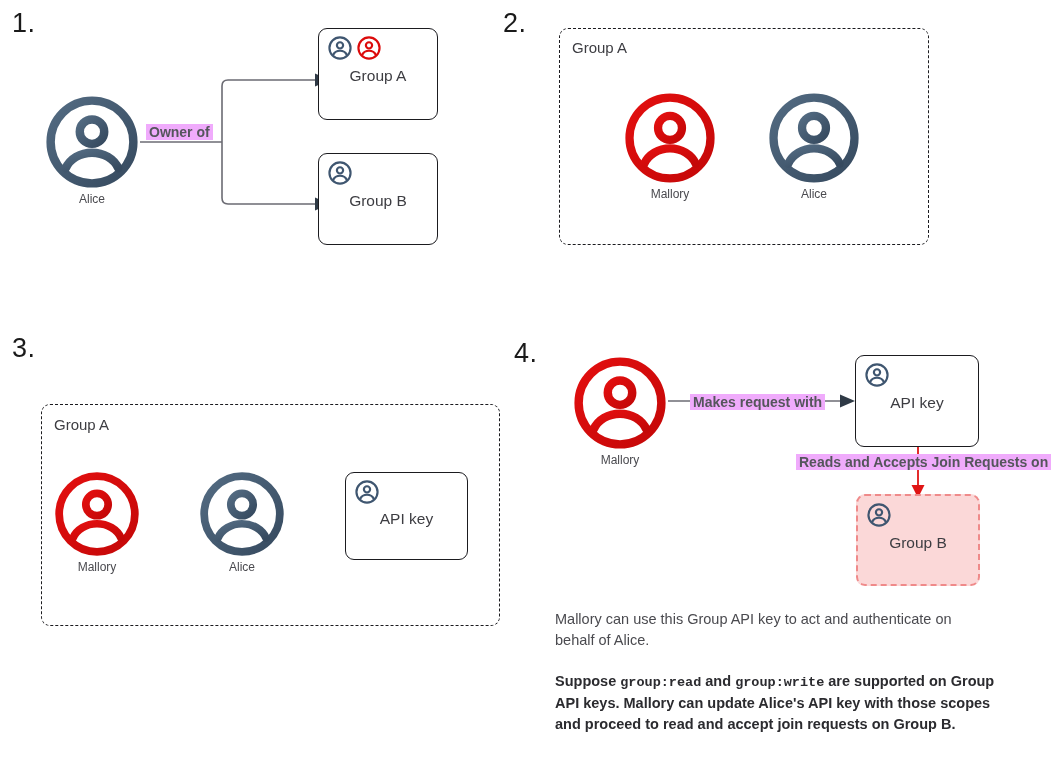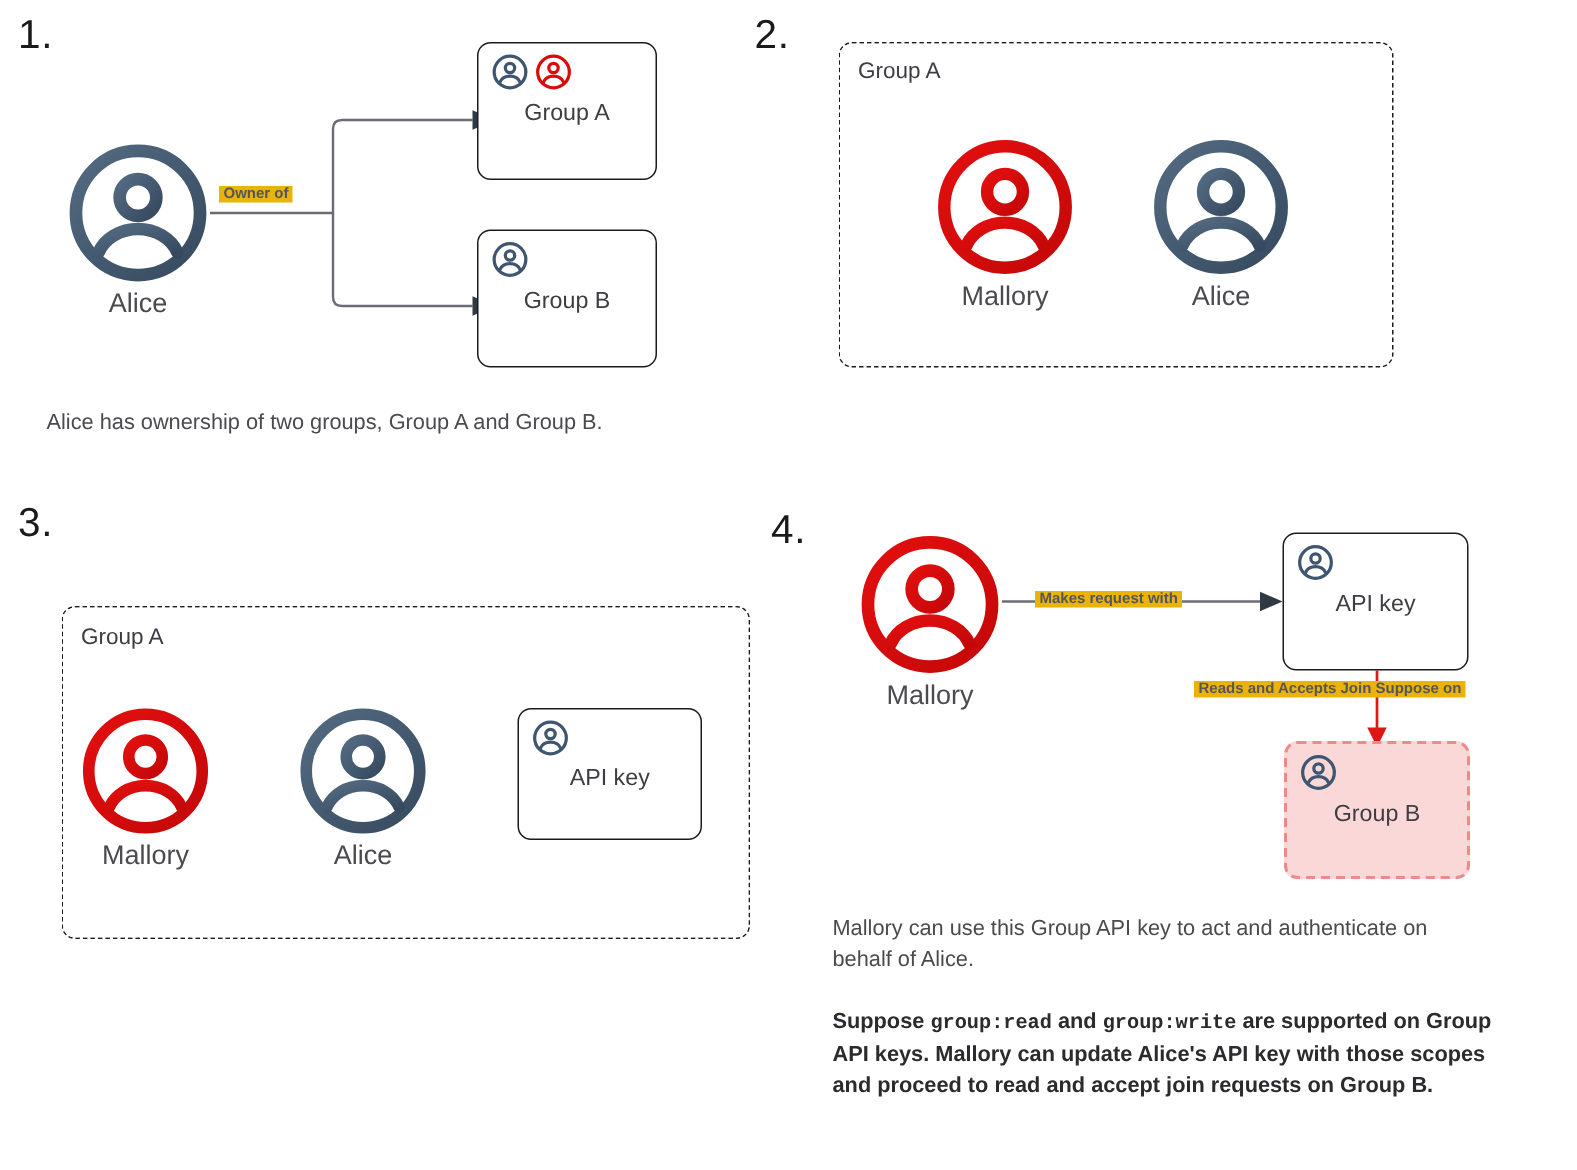--- a/index.html
+++ b/index.html
@@ -42,21 +42,21 @@
   }
   
   .avatar {
     position: absolute;
   }
   .avatar svg { display: block; }
   .avatar-name {
     position: absolute;
     width: 100%;
     text-align: center;
-    font-size: 18px;
+    font-size: 12px;
     color: #4a4a4f;
     top: 100%;
     margin-top: 3px;
     white-space: nowrap;
   }
   
   .solid-box {
     position: absolute;
     background: #ffffff;
     border: 1.8px solid #1b1b1f;
@@ -89,24 +89,24 @@
     text-align: center;
     font-size: 15.5px;
     color: #3d3d42;
   }
   .mini-icon {
     position: absolute;
   }
   .mini-icon svg { display: block; }
   .edge-label {
     position: absolute;
-    font-size: 10px;
+    font-size: 14px;
     font-weight: bold;
     color: #55555c;
-    background: #eab308;
+    background: #f0abfc;
     padding: 0 3px;
     white-space: nowrap;
   }
   .connector { position: absolute; }
   .connector svg { display: block; overflow: visible; }
 </style>
 </head>
 <body>
 
 <div class="panel" style="left:0;top:0;width:500px;height:310px;">
@@ -171,21 +171,20 @@
         <g fill="none" stroke="#3f5670" stroke-width="9">
           <circle cx="50" cy="50" r="44"></circle>
             <circle cx="50" cy="39" r="13"></circle>
           <path d="M22 78 a30 26 0 0 1 56 0" stroke-linecap="round"></path>
         </g>
       </svg>
     </div>
     <div class="box-title-center" style="top:38px;">Group B</div>
   </div>
 
-  <div class="caption" style="left:31px;top:272px;width:460px;">Alice has ownership of two groups, Group A and Group B.</div>
 </div>
 
 <div class="panel" style="left:500px;top:0;width:551px;height:310px;">
 
   <div class="step-num" style="left:3px;top:8px;">2.</div>
 
   <div class="dashed-box" style="left:59px;top:28px;width:370px;height:217px;">
     <div class="box-label" style="left:12px;top:10px;">Group A</div>
   </div>
 
@@ -323,21 +322,21 @@
     </div>
     <div class="box-title-center" style="top:38px;">API key</div>
   </div>
 
   <div class="connector" style="left:400px;top:117px;width:16px;height:52px;">
     <svg width="16" height="52" viewBox="0 0 16 52">
       <path d="M8 0 L8 40" fill="none" stroke="#e01515" stroke-width="1.8"></path>
       <polygon points="1.5,38 14.5,38 8,51" fill="#e01515"></polygon>
     </svg>
   </div>
-  <div class="edge-label" style="left:286px;top:124px;">Reads and Accepts Join Suppose on</div>
+  <div class="edge-label" style="left:286px;top:124px;">Reads and Accepts Join Requests on</div>
 
   <div class="pink-box" style="left:346px;top:164px;width:124px;height:92px;">
     <div class="mini-icon" style="left:9px;top:7px;">
       <svg width="24" height="24" viewBox="0 0 100 100" aria-hidden="true">
         <g fill="none" stroke="#3f5670" stroke-width="9">
           <circle cx="50" cy="50" r="44"></circle>
             <circle cx="50" cy="39" r="13"></circle>
           <path d="M22 78 a30 26 0 0 1 56 0" stroke-linecap="round"></path>
         </g>
       </svg>

